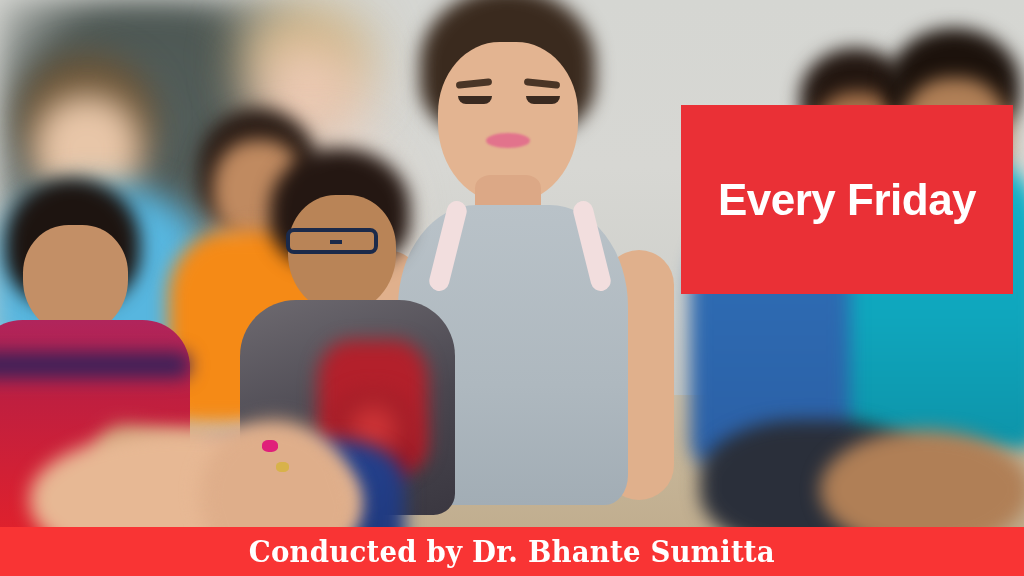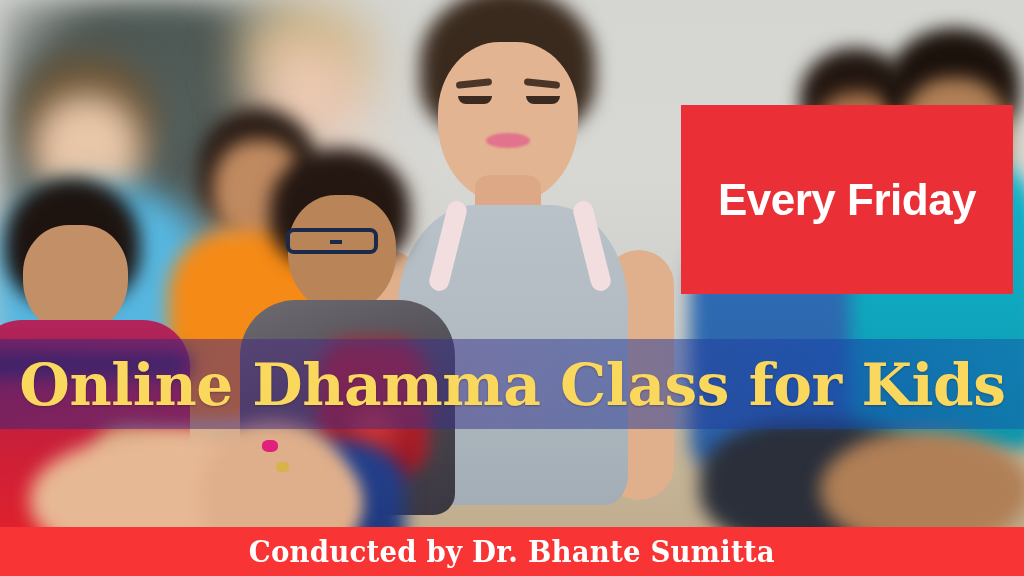--- a/index.html
+++ b/index.html
@@ -233,21 +233,18 @@
     <div class="p-nail2"></div>
 
     <div class="blob soft r-knee"></div>
     <div class="blob soft r-leg"></div>
   </div>
 
   <div class="schedule-box">
     <div class="schedule-line">Every Friday</div>
   </div>
 
-  <div class="title-band">
-    <div class="title-text">Online Dhamma Class for Kids</div>
-  </div>
 
   <div class="credit-band">
     <div class="credit-text">Conducted by Dr. Bhante Sumitta</div>
   </div>
 
 </div>
 
 </body></html>

